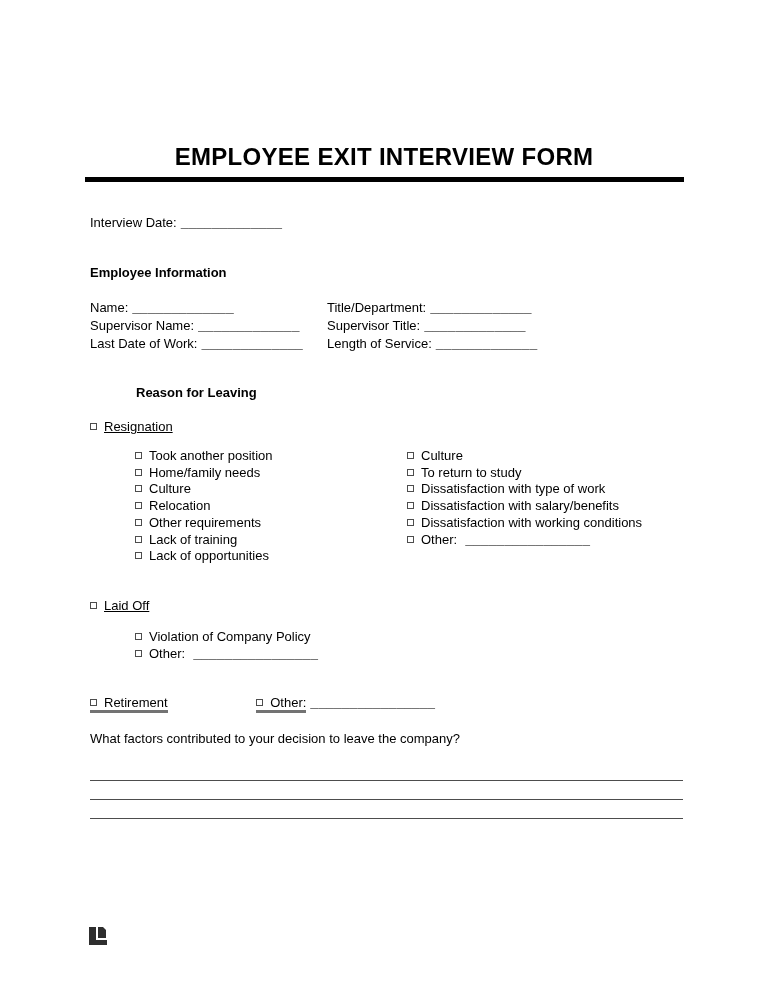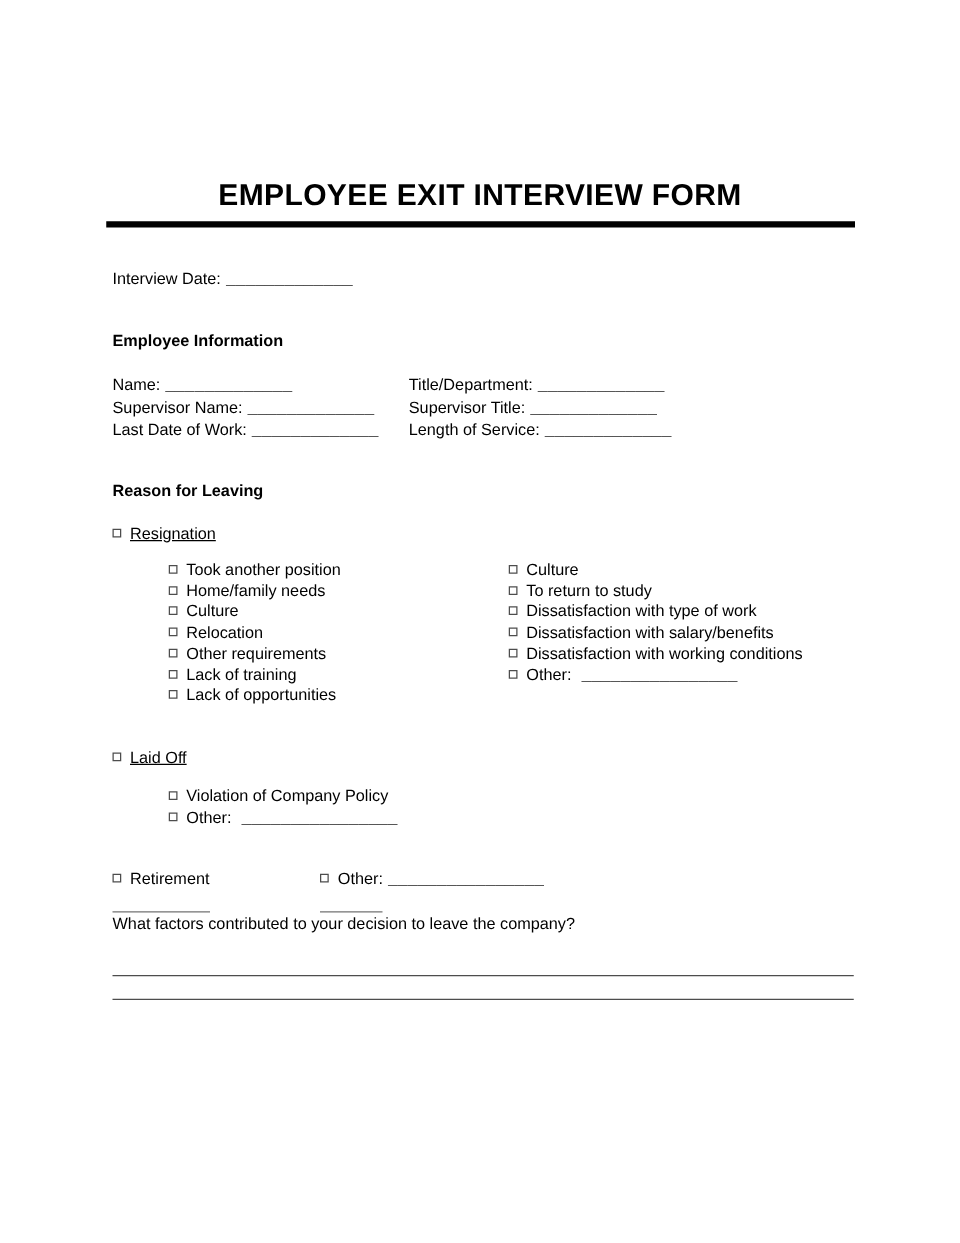--- a/index.html
+++ b/index.html
@@ -4,21 +4,21 @@
 <style>
   * { box-sizing: border-box; }
   html, body { margin: 0; padding: 0; }
   body {
     width: 768px; height: 994px;
     background: #ffffff;
     font-family: "Liberation Sans", sans-serif;
     font-size: 13px;
     color: #000000;
   }
-  .page { position: relative; width: 768px; height: 800px; overflow: hidden; }
+  .page { position: relative; width: 768px; height: 994px; overflow: hidden; }
 
   .doc-title {
     margin: 0;
     padding-top: 143px;
     text-align: center;
     font-size: 24px;
     line-height: 28px;
     font-weight: bold;
     letter-spacing: 0.3px;
   }
@@ -27,21 +27,21 @@
     background: #000000;
     margin: 6px 84px 0 85px;
   }
 
   .content { margin: 0 85px 0 90px; }
 
   .interview-row { margin-top: 33px; line-height: 16px; }
 
   .section-heading { font-weight: bold; line-height: 16px; }
   .heading-emp   { margin-top: 33px; }
-  .heading-reason{ margin-top: 32px; }
+  .heading-reason{ margin-top: 32px; margin-left: 46px; }
   .heading-fb    { margin-top: 33px; }
 
   .info-grid {
     margin-top: 18px;
     display: grid;
     grid-template-columns: 237px 1fr;
     line-height: 17px;
   }
 
   .blank { white-space: pre; letter-spacing: 0; margin-left: 4px; color: #1a1a1a; font-family: Liberation Mono, monospace; }
@@ -65,21 +65,21 @@
     display: grid;
     grid-template-columns: 272px 1fr;
   }
   .two-col-resignation { margin-top: 13px; }
   .two-col-laidoff     { margin-top: 15px; }
   .cb-list { margin: 0; padding: 0; list-style: none; }
   .cb-list li { line-height: 16.7px; white-space: nowrap; }
   .other-blank { margin-left: 8px; }
 
   .retire-row { margin-top: 32px; line-height: 16px; }
-  .cb-underlined { border-bottom: 1px solid #737373; padding-bottom: 19px; }
+  .cb-underlined { border-bottom: 3px solid #737373; padding-bottom: 0; }
   .retire-other { margin-left: 85px; }
 
   .fb-question { margin-top: 19px; line-height: 16px; }
 
   .answer-lines { margin-top: 15px; }
   .ans-line { height: 19px; border-bottom: 1px solid #4d4d4d; }
 
   .footer-logo { position: absolute; left: 88px; top: 926px; width: 20px; height: 20px; }
 </style>
 </head>

